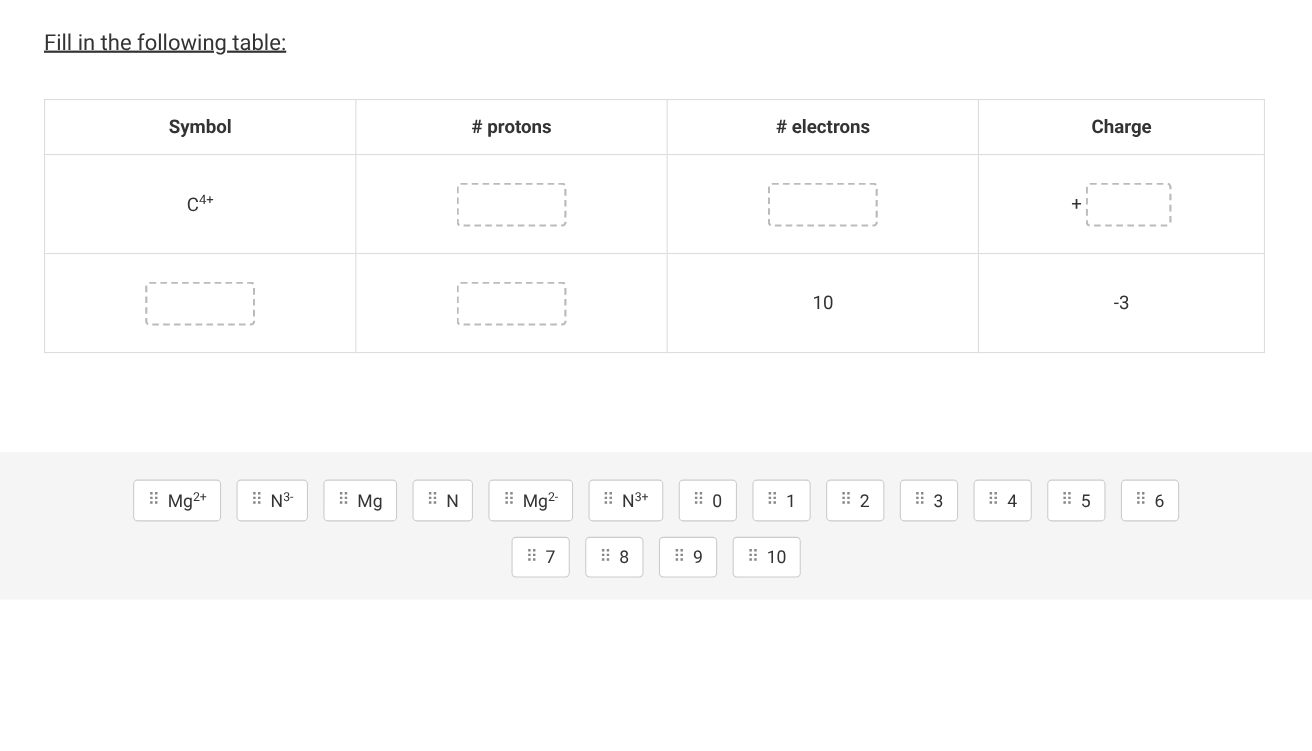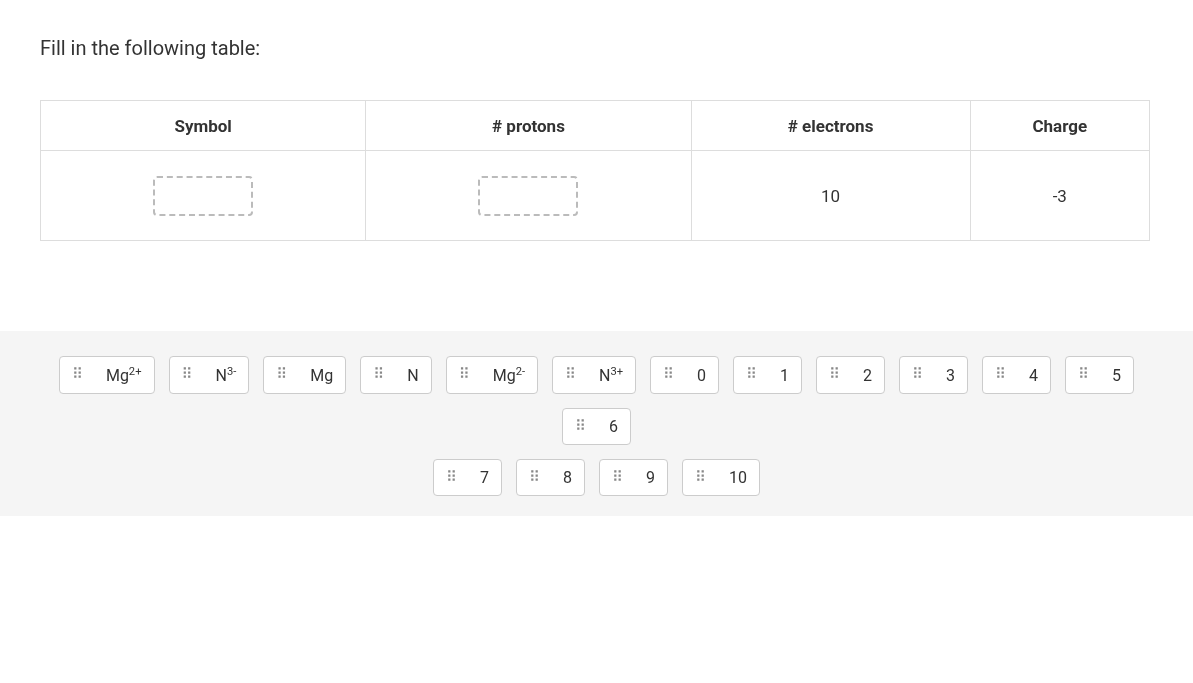--- a/index.html
+++ b/index.html
@@ -10,21 +10,22 @@
     body {
       font-family: -apple-system, BlinkMacSystemFont, "Segoe UI", Roboto, Helvetica, Arial, sans-serif;
       background: #fff;
       padding: 20px 40px;
       color: #333;
     }
     .prompt {
       font-size: 20px;
       color: #333;
       margin-bottom: 40px;
-      margin-top: 16px;
+      margin-top: 6px;
+      text-decoration: underline;
     }
     table {
       border-collapse: collapse;
       width: 100%;
       max-width: 1110px;
       margin-bottom: 90px;
     }
     th, td {
       border: 1px solid #ddd;
       text-align: center;
@@ -91,21 +92,20 @@
       display: inline-flex;
       align-items: center;
       background: #fff;
       border: 1px solid #ccc;
       border-radius: 4px;
       padding: 8px 12px;
       font-size: 16px;
       color: #333;
       cursor: grab;
       user-select: none;
-      gap: 16px;
     }
     .tile-handle {
       display: inline-block;
       color: #888;
       font-size: 13px;
       letter-spacing: -1px;
       margin-right: 8px;
       line-height: 0.5;
     }
     .tile-handle::before {
@@ -126,20 +126,29 @@
   <thead>
     <tr>
       <th>Symbol</th>
       <th># protons</th>
       <th># electrons</th>
       <th>Charge</th>
     </tr>
   </thead>
   <tbody>
       <tr>
+        <td><span class="symbol-sup">C<sup>4+</sup></span></td>
+        <td><span class="drop-target"></span></td>
+        <td><span class="drop-target"></span></td>
+        <td><span class="charge-cell">
+            <span class="plus-sign">+</span>
+            <span class="drop-target narrow"></span>
+          </span></td>
+      </tr>
+      <tr>
         <td><span class="drop-target"></span></td>
         <td><span class="drop-target"></span></td>
         <td><span>10</span></td>
         <td><span>-3</span></td>
       </tr>
     </tbody>
 </table>
 
 <div class="tiles-area">
   <div class="tiles-row">

